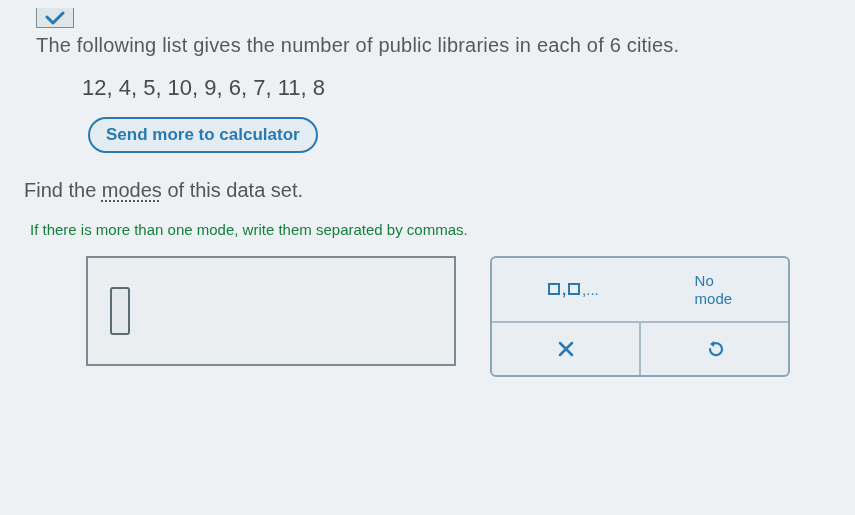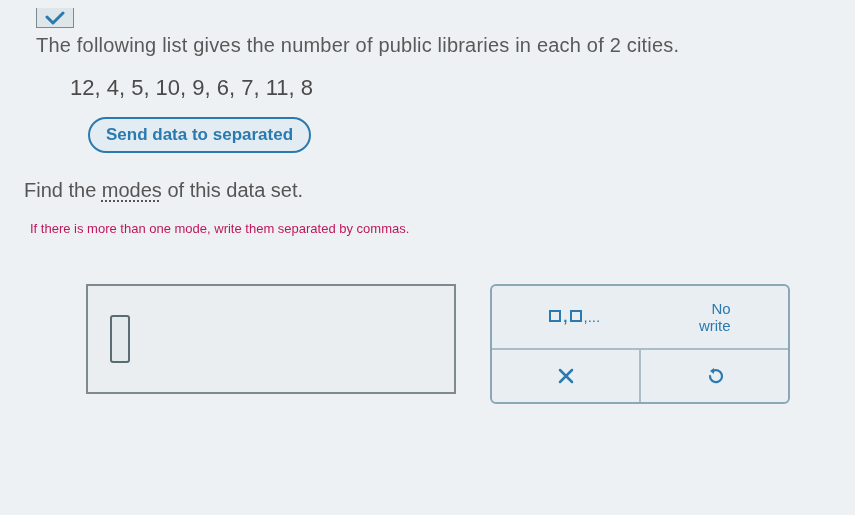--- a/index.html
+++ b/index.html
@@ -28,21 +28,21 @@
   .checkmark-box svg { display:block; }
   .intro {
     font-size: 20px;
     color: #595959;
     margin: 4px 0 18px 14px;
     letter-spacing: 0.2px;
   }
   .data-list {
     font-size: 22px;
     color: #4a4a4a;
-    margin-left: 48px;
+    margin-left: 60px;
     margin-bottom: 16px;
     font-weight: 500;
   }
   .send-btn {
     display: inline-block;
     margin-left: 66px;
     padding: 6px 16px;
     border: 2px solid #2a7ab0;
     border-radius: 18px;
     background: #e3ecf2;
@@ -56,23 +56,23 @@
     font-size: 20px;
     color: #555;
     margin: 0 0 18px 2px;
   }
   .find-line .underline {
     text-decoration: underline dotted;
     text-underline-offset: 3px;
     text-align: center;
   }
   .hint {
-    font-size: 13px;
-    color: #be185d;
-    margin: 0 0 46px 8px;
+    font-size: 15px;
+    color: #15803d;
+    margin: 0 0 16px 8px;
     line-height: 1.35;
   }
   .answer-row {
     display: flex;
     gap: 34px;
     margin-left: 64px;
   }
   .answer-box {
     width: 370px;
     height: 110px;
@@ -115,21 +115,21 @@
   }
   .list-icon .sq {
     width: 12px; height: 12px;
     border: 2px solid #2a7ab0;
     background: transparent;
     display: inline-block;
   }
   .no-mode {
     color: #2a7ab0;
     font-size: 15px;
-    text-align: right;
+    text-align: left;
     line-height: 1.15;
     cursor: pointer;
   }
   .tools-bottom {
     display: flex;
     height: 52px;
   }
   .tool-btn {
     flex: 1;
     display: flex;
@@ -145,25 +145,25 @@
 <body>
 
 
 
 <div class="checkmark-box">
   <svg width="22" height="14" viewBox="0 0 22 14">
     <path d="M3 6 L9 12 L19 2" stroke="#2a7ab0" stroke-width="3" fill="none" stroke-linecap="round" stroke-linejoin="round"></path>
   </svg>
 </div>
 
-<p class="intro">The following list gives the number of public libraries in each of 2 cities.</p>
+<p class="intro">The following list gives the number of public libraries in each of 6 cities.</p>
 
 <p class="data-list">12, 4, 5, 10, 9, 6, 7, 11, 8</p>
 
-<div class="send-btn">Send data to separated</div>
+<div class="send-btn">Send more to calculator</div>
 
 <p class="find-line">
   <span>Find the </span><span class="underline">modes</span><span> of this data set.</span>
 </p>
 
 <p class="hint">
   <span>If there is more than one mode, write them separated by commas.</span><br>
 </p>
 
 <div class="answer-row">
@@ -175,21 +175,21 @@
   <div class="tools-panel">
     <div class="tools-top">
       <div class="list-icon">
         <span class="sq"></span>
         <span style="font-weight:bold">,</span>
         <span class="sq"></span>
         <span>,...</span>
       </div>
       <div class="no-mode">
         <span>No</span><br>
-        <span>write</span>
+        <span>mode</span>
       </div>
     </div>
     <div class="tools-bottom">
       <div class="tool-btn">
         <svg width="18" height="18" viewBox="0 0 18 18">
           <path d="M3 3 L15 15 M15 3 L3 15" stroke="#2a7ab0" stroke-width="2.5" stroke-linecap="round"></path>
         </svg>
       </div>
       <div class="tool-btn">
         <svg width="20" height="20" viewBox="0 0 20 20">

